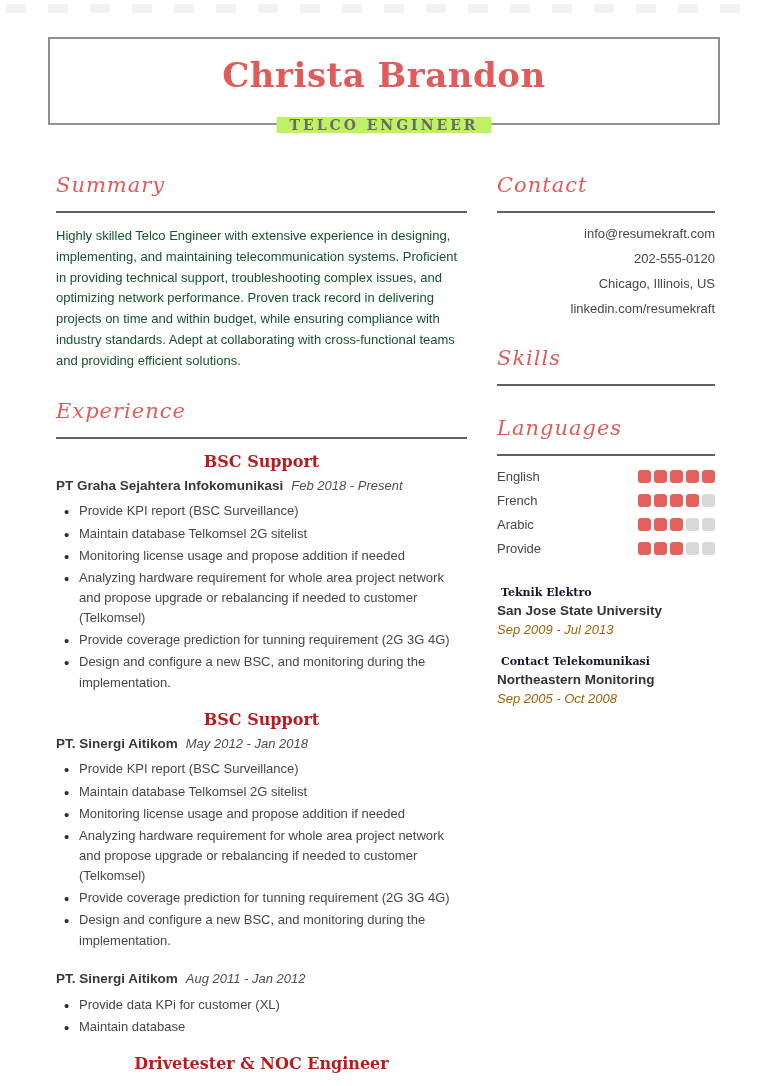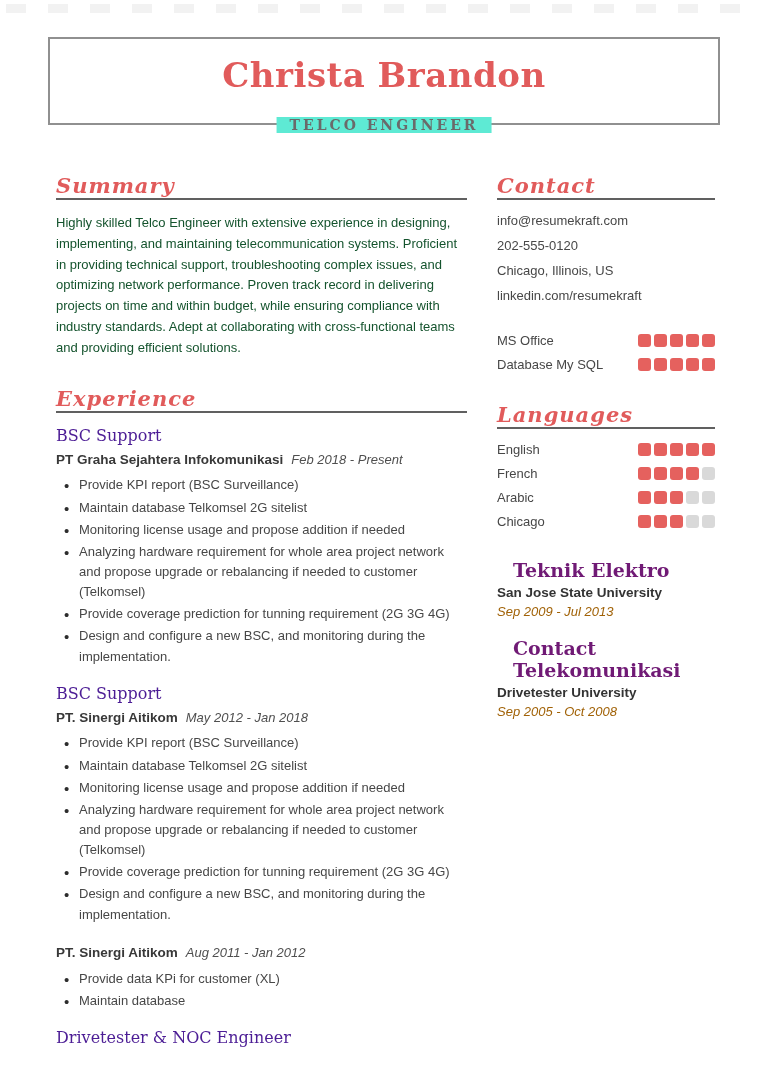--- a/index.html
+++ b/index.html
@@ -15,65 +15,65 @@
   .header-box{
     margin:24px 48px 0;height:84px;border:2px solid var(--box-border,#909090);
     position:relative;text-align:center;background:#fff;
   }
   .person-name{
     font-family:"DejaVu Serif",serif;font-weight:bold;font-size:34px;
     color:var(--accent,#e15b5b);margin:0;padding-top:16px;letter-spacing:.5px;
   }
   .person-title{
     position:absolute;left:50%;bottom:-10px;transform:translateX(-50%);
-    background:#5eead4;padding:0 13px;white-space:nowrap;
+    background:#bef264;padding:0 13px;white-space:nowrap;
     font-family:"DejaVu Serif",serif;font-weight:bold;font-size:14px;
     letter-spacing:3px;color:#6a6a6a;
   }
   
   .columns{display:flex;margin:48px 53px 0 56px;}
   .col-left{width:411px;margin-right:30px;flex:none;}
   .col-right{width:218px;flex:none;}
   h2.sec{
-    font-family:"DejaVu Serif",serif;font-style:italic;font-weight:bold;
+    font-family:"DejaVu Serif",serif;font-style:italic;font-weight:normal;
     font-size:21px;color:var(--accent,#e15b5b);letter-spacing:1px;
     border-bottom:2px solid var(--underline,#606060);
-    padding-bottom:0;margin:0 0 13px 0;
+    padding-bottom:14px;margin:0 0 13px 0;
   }
   .summary-text{font-size:13px;line-height:1.6;color:#14532d;margin:0;}
   .experience-section{margin-top:27px;}
   .job{margin-bottom:17px;}
   .job-title{
-    font-family:"DejaVu Serif",serif;font-weight:normal;font-size:16px;
-    color:#4c1d95;margin:0 0 4px 0;
+    font-family:"DejaVu Serif",serif;font-weight:bold;font-size:16px;
+    color:#b91c1c;margin:0 0 4px 0;text-align:center;
   }
   .job-meta{line-height:1.3;}
   .company{font-weight:bold;color:#383838;font-size:13.5px;}
   .dates{font-style:italic;color:#4f4f4f;margin-left:8px;font-size:13px;}
   ul.bullets{margin:6px 0 0;padding:0;list-style:none;}
   ul.bullets li{
     position:relative;padding-left:23px;font-size:13px;line-height:1.55;
     color:#474747;margin-bottom:2px;
   }
   ul.bullets li::before{content:"•";position:absolute;left:8px;top:-1px;font-size:15px;color:#2d2d2d;}
   
   .rsec{margin-bottom:30px;}
-  ul.contact-list{list-style:none;margin:2px 0 0;padding:0;}
+  ul.contact-list{list-style:none;margin:2px 0 0;padding:0;text-align:right;}
   ul.contact-list li{font-size:13px;color:#474747;margin-bottom:10px;}
   .rate-row{
     display:flex;justify-content:space-between;align-items:center;
     font-size:13px;color:#474747;margin-bottom:9px;
   }
   .squares{display:flex;gap:3px;}
   .sq{width:13px;height:13px;border-radius:3px;background:var(--rating-on,#e5615e);}
   .sq.off{background:var(--rating-off,#d9d9d9);}
   .edu{margin-bottom:18px;}
   .edu-degree{
-    font-family:"DejaVu Serif",serif;font-weight:bold;font-size:19px;
-    color:#701a75;margin:0 0 4px 16px;
+    font-family:"DejaVu Serif",serif;font-weight:bold;font-size:11px;
+    color:#0f172a;margin:0 0 4px 4px;
   }
   .edu-school{font-weight:bold;font-size:13.5px;color:#333;margin-bottom:4px;}
   .edu-dates{font-style:italic;font-size:13px;color:#a16207;}
 </style>
 </head>
 <body>
 
 <div class="page" style="--accent: #e15b5b; --rating-on: #e5615e; --rating-off: #d9d9d9; --underline: #606060; --box-border: #909090;">
   <div class="top-strip"></div>
 
@@ -137,42 +137,21 @@
         <h2 class="sec">Contact</h2>
         <ul class="contact-list" id="contact-list">
             <li>info@resumekraft.com</li>
             <li>202-555-0120</li>
             <li>Chicago, Illinois, US</li>
             <li>linkedin.com/resumekraft</li>
           </ul>
       </section>
 
       <section class="rsec">
-        <div id="skills-list">
-            <div class="rate-row">
-              <span>MS Office</span>
-              <span class="squares">
-                <span class="sq"></span>
-                <span class="sq"></span>
-                <span class="sq"></span>
-                <span class="sq"></span>
-                <span class="sq"></span>
-              </span>
-            </div>
-            <div class="rate-row">
-              <span>Database My SQL</span>
-              <span class="squares">
-                <span class="sq"></span>
-                <span class="sq"></span>
-                <span class="sq"></span>
-                <span class="sq"></span>
-                <span class="sq"></span>
-              </span>
-            </div>
-          </div>
+        <h2 class="sec">Skills</h2>
       </section>
 
       <section class="rsec">
         <h2 class="sec">Languages</h2>
         <div id="languages-list">
             <div class="rate-row">
               <span>English</span>
               <span class="squares">
                 <span class="sq"></span>
                 <span class="sq"></span>
@@ -195,42 +174,42 @@
               <span>Arabic</span>
               <span class="squares">
                 <span class="sq"></span>
                 <span class="sq"></span>
                 <span class="sq"></span>
                 <span class="sq off"></span>
                 <span class="sq off"></span>
               </span>
             </div>
             <div class="rate-row">
-              <span>Chicago</span>
+              <span>Provide</span>
               <span class="squares">
                 <span class="sq"></span>
                 <span class="sq"></span>
                 <span class="sq"></span>
                 <span class="sq off"></span>
                 <span class="sq off"></span>
               </span>
             </div>
           </div>
       </section>
 
       <section class="rsec">
         <div id="education-list">
             <div class="edu">
               <h3 class="edu-degree">Teknik Elektro</h3>
               <div class="edu-school">San Jose State University</div>
               <div class="edu-dates">Sep 2009 - Jul 2013</div>
             </div>
             <div class="edu">
               <h3 class="edu-degree">Contact Telekomunikasi</h3>
-              <div class="edu-school">Drivetester University</div>
+              <div class="edu-school">Northeastern Monitoring</div>
               <div class="edu-dates">Sep 2005 - Oct 2008</div>
             </div>
           </div>
       </section>
 
     </div>
   </div>
 </div>
 
 </body></html>

